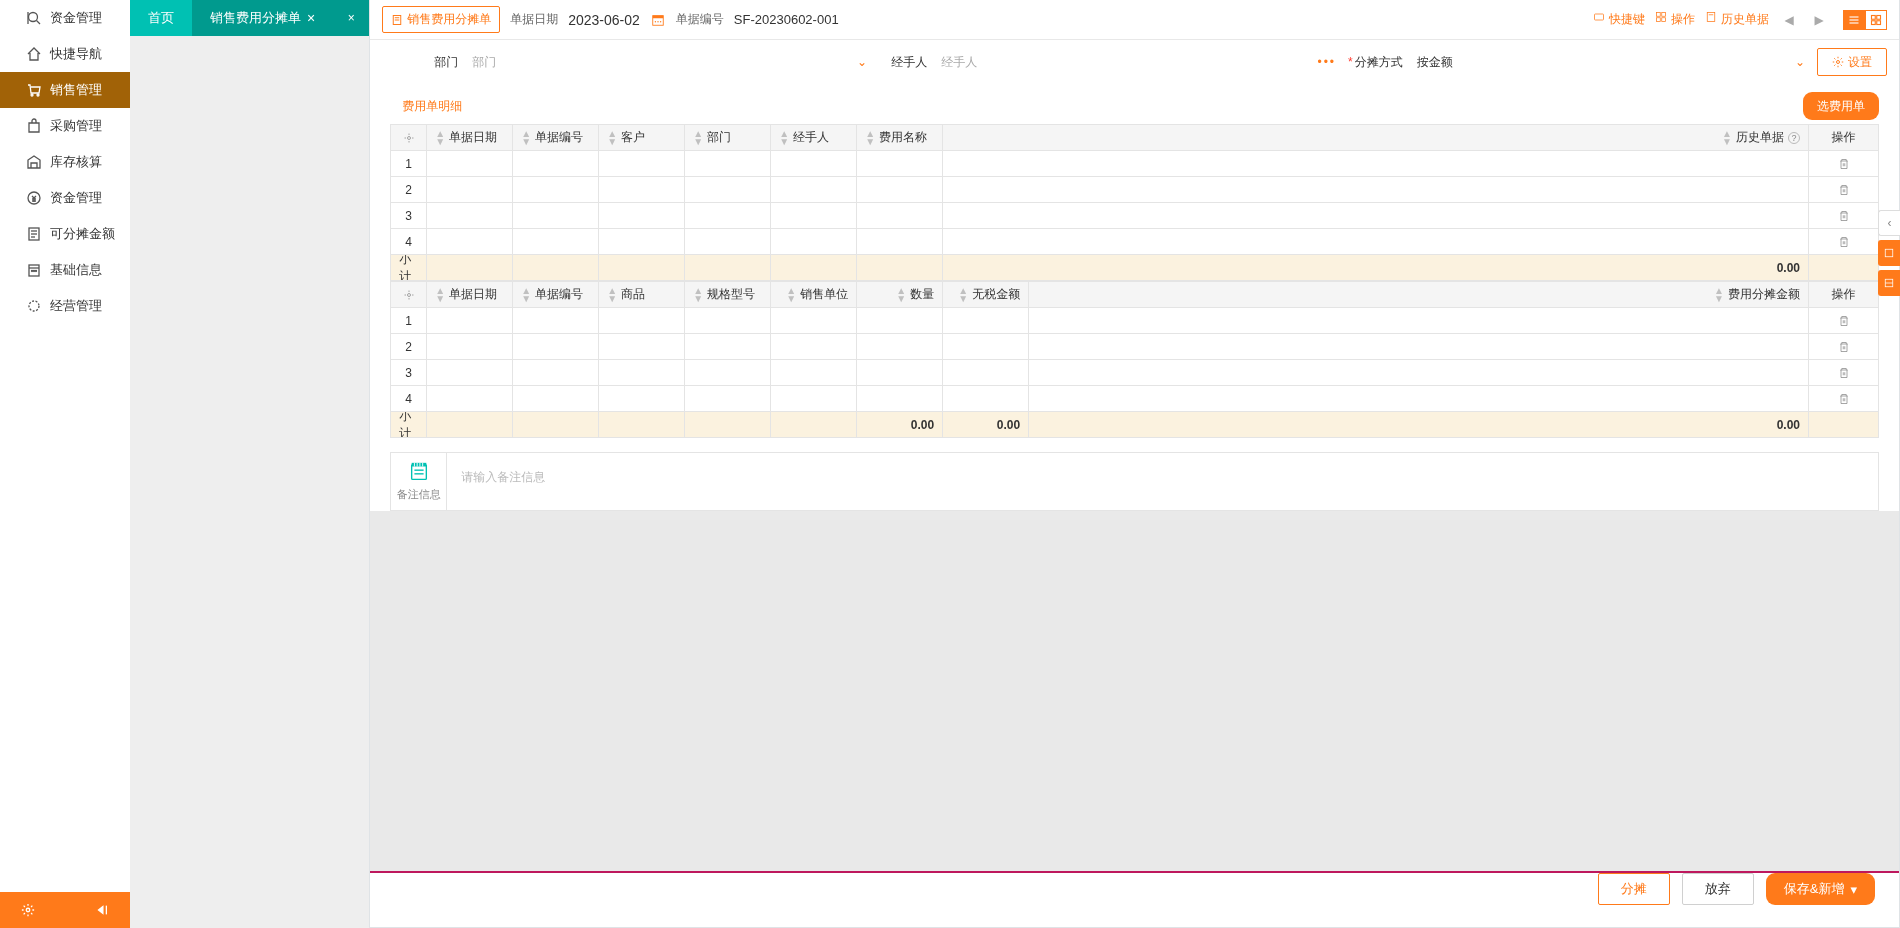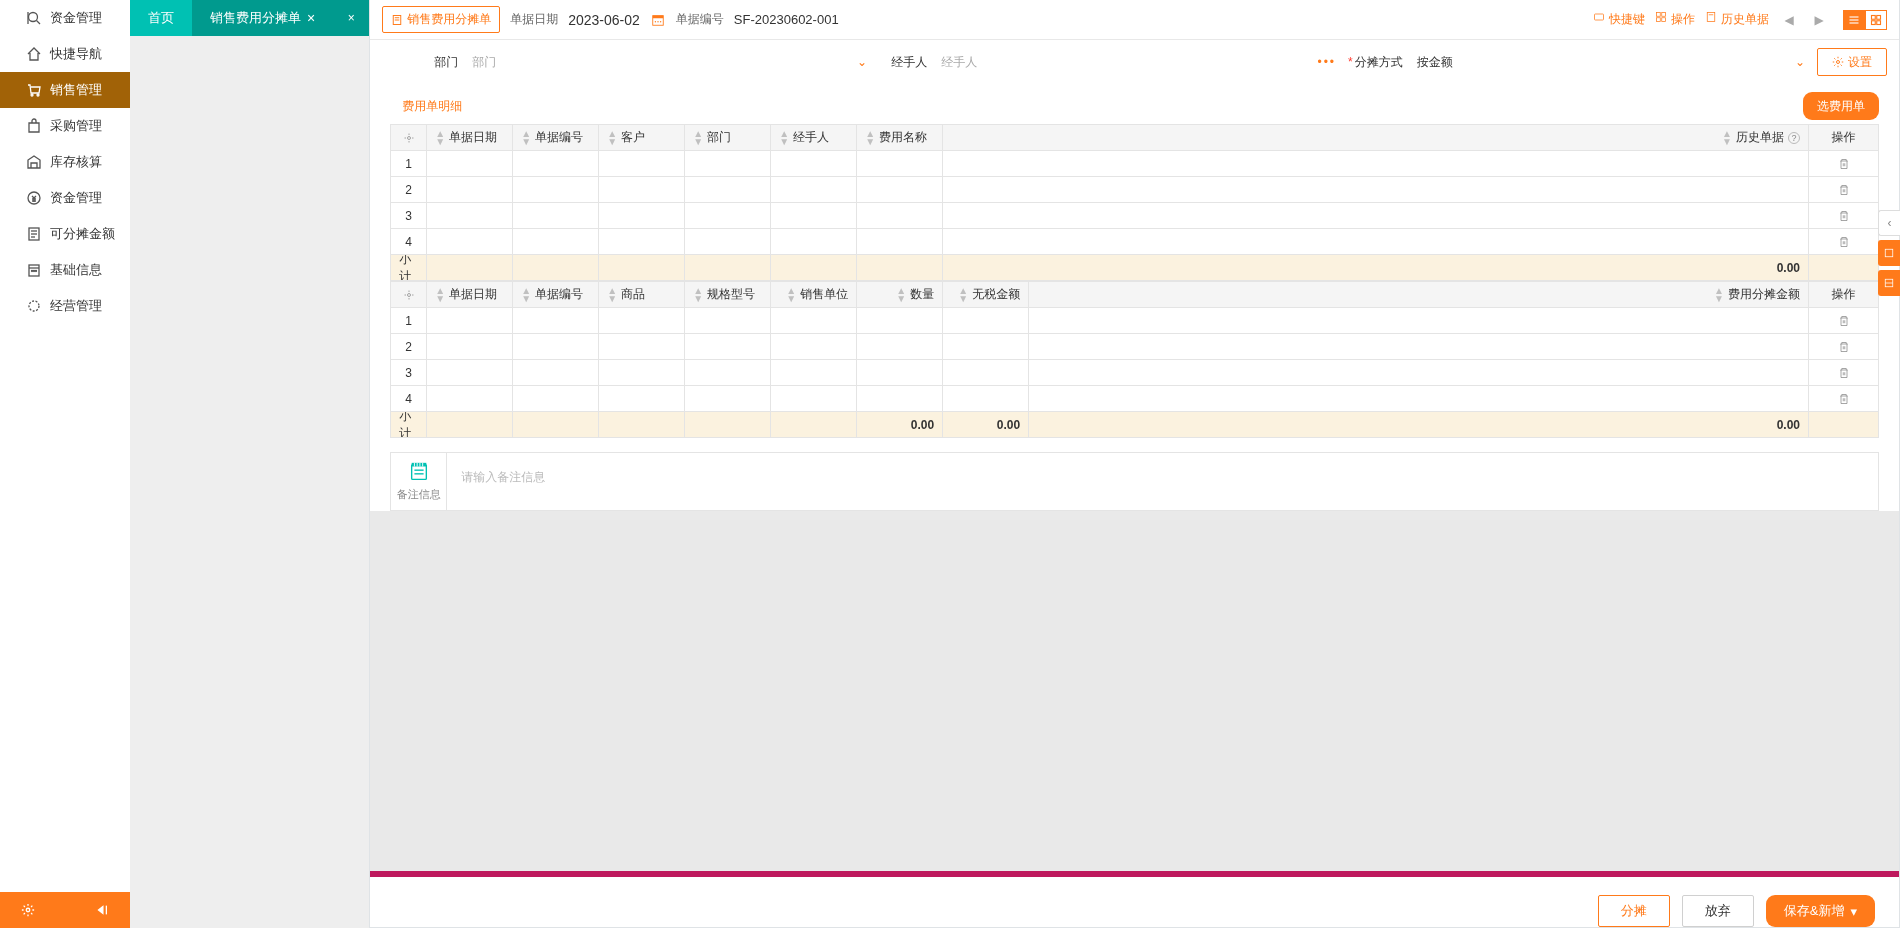--- a/index.html
+++ b/index.html
@@ -72,21 +72,21 @@
 .trash { color: #888; cursor: pointer; }
 .qmark { border: 1px solid #bbb; border-radius: 50%; width: 12px; height: 12px; display:inline-flex; align-items:center; justify-content:center; font-size:9px; color:#888; margin-left:4px; }
 
 
 .remark-wrap { display: flex; margin: 14px 20px 0 20px; border: 1px solid #e4e4e4; background: #fff; }
 .remark-side { width: 56px; background:#fff; display:flex; flex-direction:column; align-items:center; justify-content:center; padding: 8px 0; gap:4px; color:#00c1b3; border-right:1px solid #e4e4e4; }
 .remark-side .lbl { color:#888; font-size:11px; }
 .remark-input { flex:1; padding: 16px 14px; color:#bbb; font-size:12px; }
 
 
-.footer { height: 56px; background: #fff; border-top: 6px solid #be185d; display: flex; align-items: flex-end; justify-content: flex-end; padding: 0 24px; gap: 12px; }
+.footer { height: 56px; background: #fff; border-top: 2px solid #be185d; display: flex; align-items: flex-start; justify-content: flex-end; padding: 0 24px; gap: 12px; }
 .footer .btn-outline-orange { height: 32px; padding: 0 22px; font-size: 13px; }
 .btn-solid-orange.big { height: 32px; padding: 0 18px; font-size: 13px; }
 .drop-caret { margin-left: 6px; }
 
 
 .right-rail { position: absolute; right: 0; top: 210px; display: flex; flex-direction: column; gap: 4px; }
 .right-rail .railbtn { width: 22px; height: 26px; background:#ff7a1a; color:#fff; display:flex; align-items:center; justify-content:center; font-size:12px; cursor:pointer; border-top-left-radius:3px; border-bottom-left-radius:3px; }
 .right-rail .railbtn.gray { background:#fff; border:1px solid #ddd; color:#888; border-right:none; }
 
 .gray-fill { flex:1; background:#e9e9e9; }

